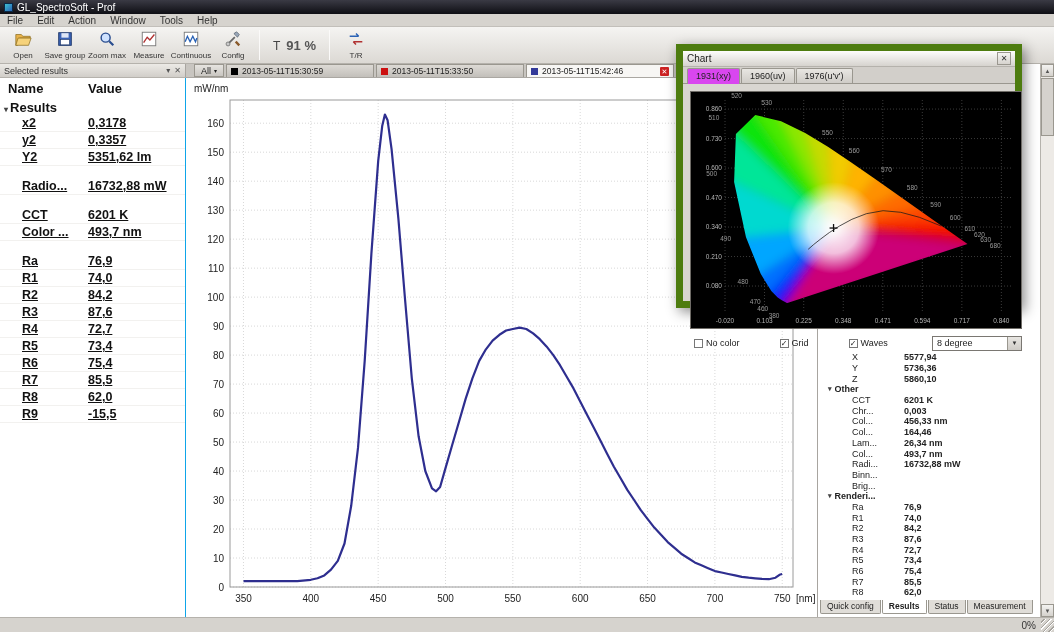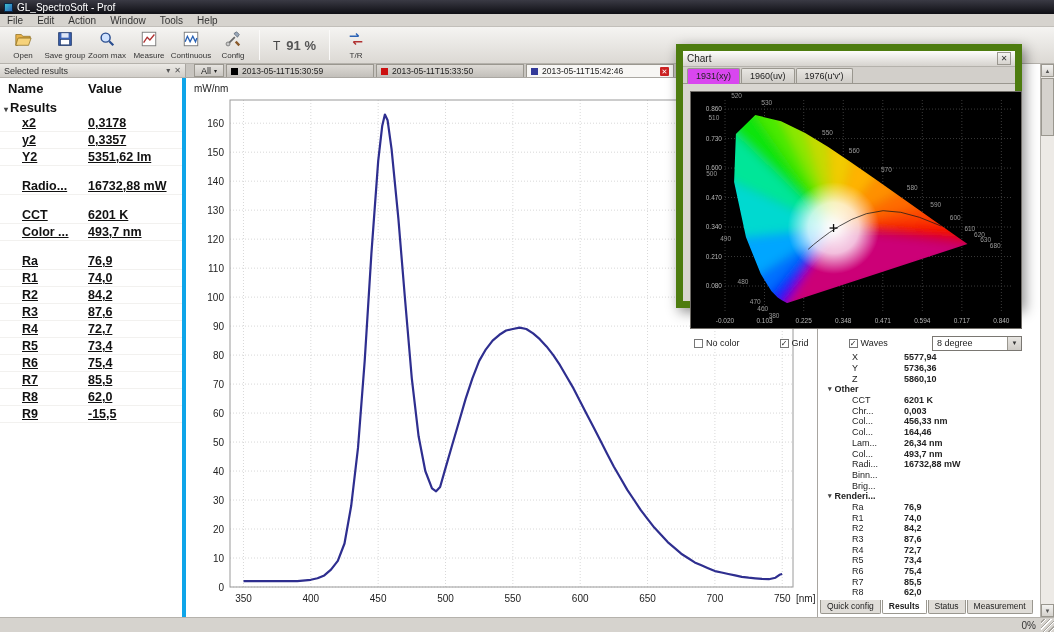--- a/index.html
+++ b/index.html
@@ -28,21 +28,21 @@
   .left-header { left:0; top:64px; width:186px; height:14px; background:linear-gradient(#eceae6,#d1cec9); border-right:1px solid #a8a5a0; border-bottom:1px solid #b5b2ac; font-size:9px; color:#333; display:flex; align-items:center; justify-content:space-between; padding:0 4px; }
   .hicons { display:flex; gap:4px; font-size:8px; color:#555; }
   .tabstrip { left:186px; top:64px; width:854px; height:14px; background:#c8c5c0; display:flex; align-items:stretch; gap:2px; padding-left:2px; border-bottom:1px solid #aaa7a2; }
   .all-btn { width:30px; font-size:9px; display:flex; align-items:center; justify-content:center; gap:3px; background:linear-gradient(#e6e4e0,#c9c6c1); border:1px solid #9a978f; color:#222;margin-left:6px; }
   .ds-tab { width:148px; display:flex; align-items:center; gap:4px; padding:0 4px; font-size:8.5px; color:#222; background:linear-gradient(#dddad5,#c2bfba); border:1px solid #9a978f; border-bottom:none; white-space:nowrap; overflow:hidden; }
   .ds-tab.active { background:#f7f6f4; }
   .ds-sq { width:7px; height:7px; flex:0 0 auto; }
   .ds-close { margin-left:auto; width:9px; height:9px; background:#cc2222; color:#fff; font-size:7px; line-height:9px; text-align:center; border-radius:1px; flex:0 0 auto; }
 
   
-  .left-panel { left:0; top:78px; width:186px; height:539px; background:#fff; border-right:4px solid #0ea5e9; overflow:hidden; }
+  .left-panel { left:0; top:78px; width:186px; height:539px; background:#fff; border-right:1px solid #0ea5e9; overflow:hidden; }
   .lp-head { display:grid; grid-template-columns:80px auto; font-size:13px; font-weight:bold; color:#111; padding:3px 0 3px 8px; }
   .lp-group { font-size:13px; font-weight:bold; color:#111; padding:1px 0 1px 4px; height:16px; }
   .lp-group .arr { font-size:8px; color:#444; margin-right:2px; }
   .lp-row { display:grid; grid-template-columns:66px auto; font-size:12.5px; font-weight:bold; color:#111; height:17px; align-items:center; padding-left:22px; border-bottom:1px solid #f2f1ef;text-decoration:underline; }
   .lp-gap { height:12px; }
 
   
   .main-chart { left:186px; top:78px; width:631px; height:539px; background:#fff; }
   .main-chart svg { display:block; }
   .grid-line { stroke:#d8d8d8; stroke-dasharray:1,2; stroke-width:1; }

